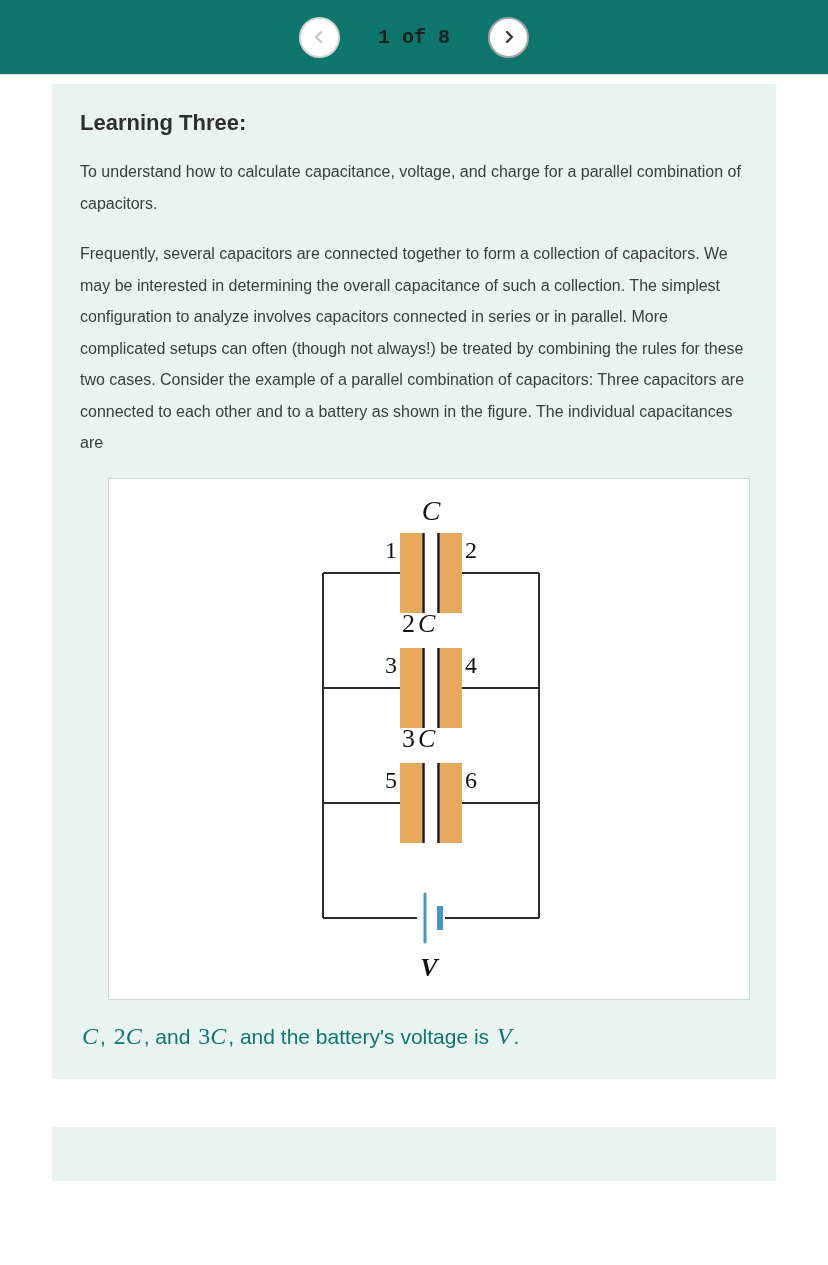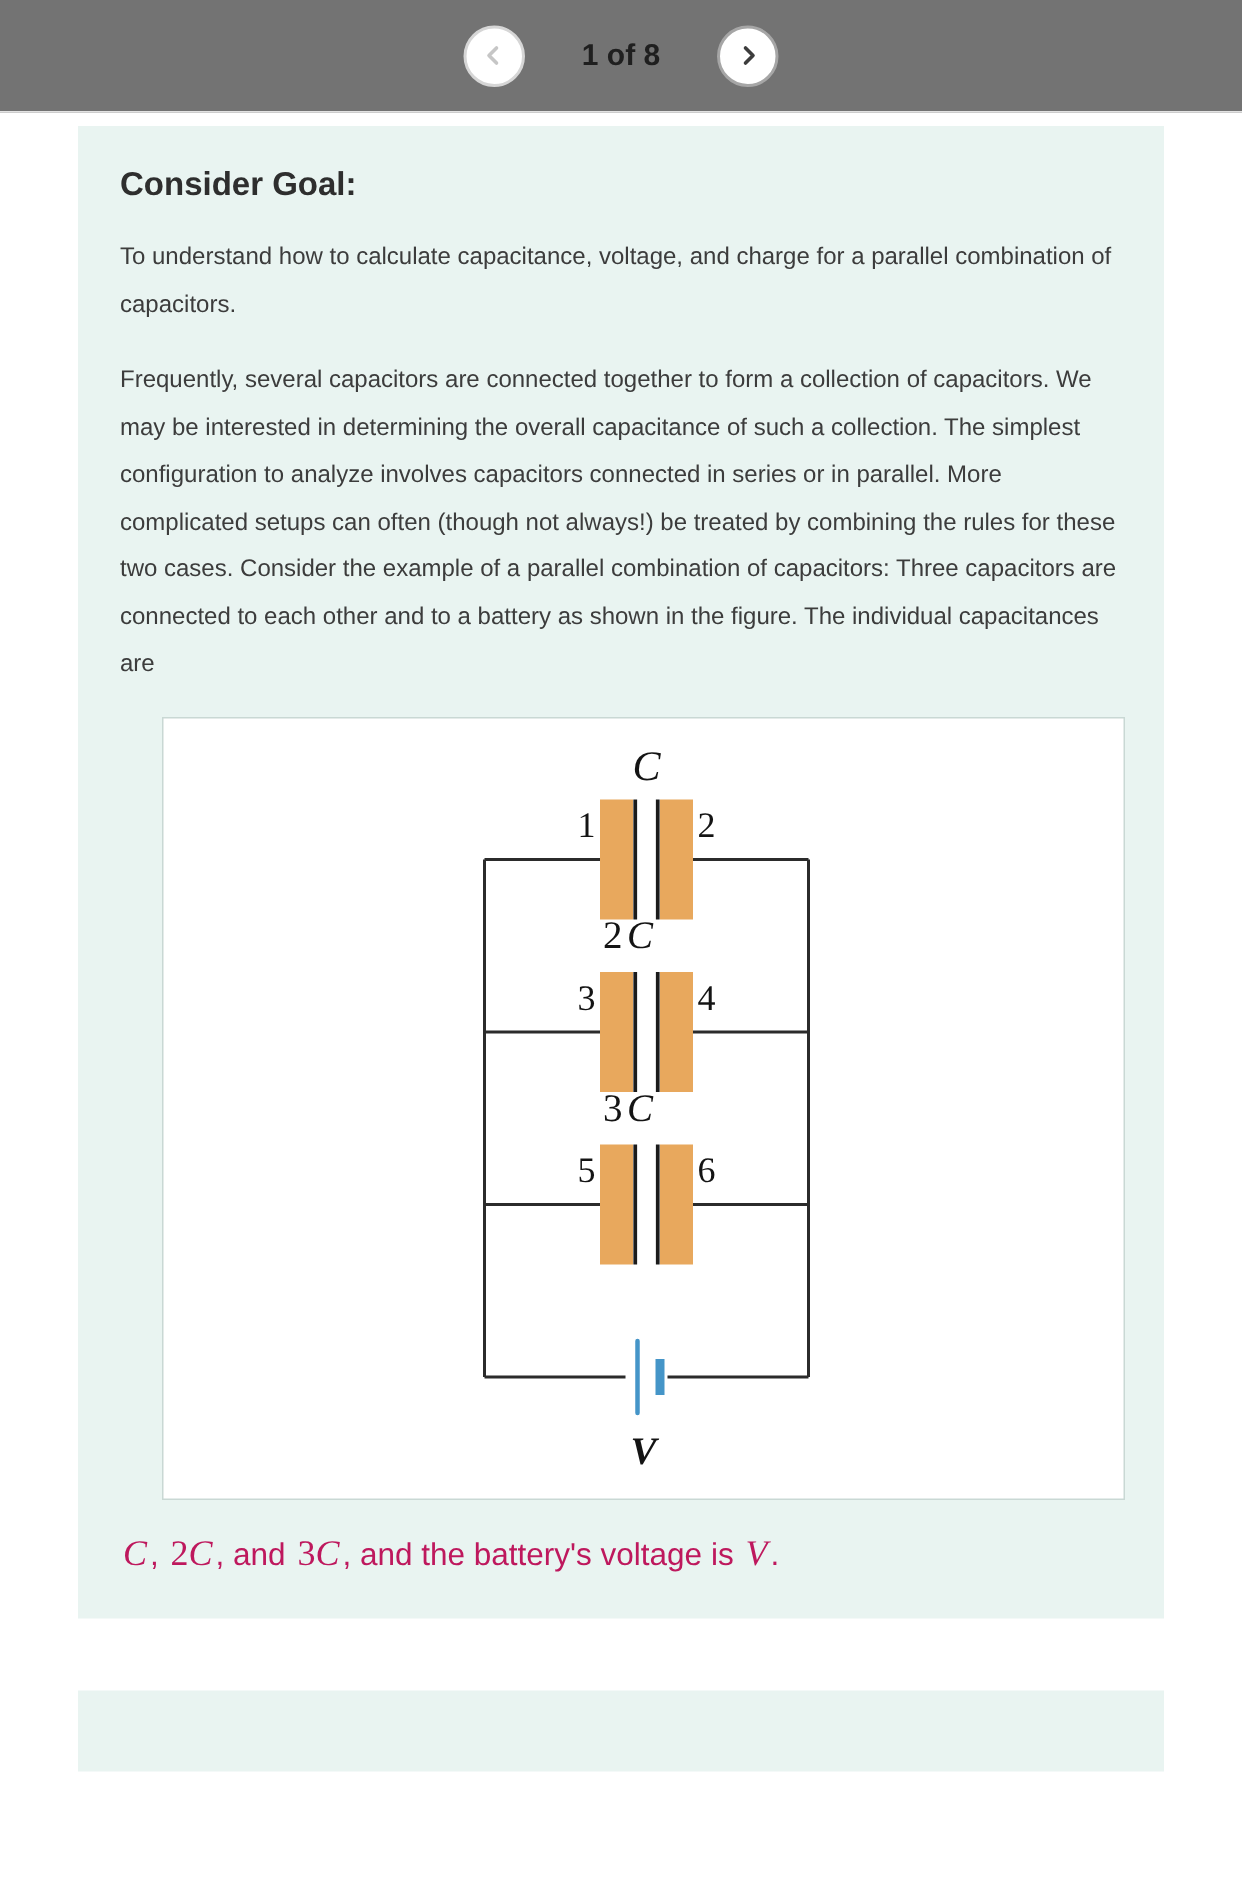--- a/index.html
+++ b/index.html
@@ -16,21 +16,22 @@
   }
 
   
   .pager {
     height: 74px;
     display: flex;
     align-items: center;
     justify-content: center;
     gap: 38px;
     border-bottom: 1px solid #e2e2e2;
-    background: #737373;
+    background: #0f766e;
+    font-family: Liberation Mono, monospace;
   }
   .pager-btn {
     width: 41px;
     height: 41px;
     border-radius: 50%;
     background: #ffffff;
     display: flex;
     align-items: center;
     justify-content: center;
     box-sizing: border-box;
@@ -97,21 +98,21 @@
     font-family: "Liberation Serif", serif;
     fill: #141414;
   }
   .it { font-style: italic; }
   .bd { font-weight: bold; }
 
   
   .closing {
     font-size: 21px;
     line-height: 32px;
-    color: #be185d;
+    color: #0f766e;
     margin: 0;
     padding-top: 4px;
   }
   .mi {
     font-family: "Liberation Serif", serif;
     font-style: italic;
     font-size: 24px;
     padding: 0 2px;
   }
   .mn {
@@ -139,21 +140,21 @@
   </button>
   <span class="page-label">1 of 8</span>
   <button class="pager-btn next">
     <svg class="chev dark" width="20" height="20" viewBox="0 0 20 20">
       <polyline points="8,5 13,10 8,15"></polyline>
     </svg>
   </button>
 </div>
 
 <div class="panel">
-  <h2 class="heading">Consider Goal:</h2>
+  <h2 class="heading">Learning Three:</h2>
   <p class="para">To understand how to calculate capacitance, voltage, and charge for a parallel combination of capacitors.</p>
   <p class="para">Frequently, several capacitors are connected together to form a collection of capacitors. We may be interested in determining the overall capacitance of such a collection. The simplest configuration to analyze involves capacitors connected in series or in parallel. More complicated setups can often (though not always!) be treated by combining the rules for these two cases. Consider the example of a parallel combination of capacitors: Three capacitors are connected to each other and to a battery as shown in the figure. The individual capacitances are</p>
 
   <div class="fig">
     <svg width="640" height="520" viewBox="0 0 640 520">
 
       <g>
         <line class="wire" x1="214" y1="94" x2="430" y2="94"></line>
         <line class="wire" x1="214" y1="209" x2="430" y2="209"></line>
         <line class="wire" x1="214" y1="324" x2="430" y2="324"></line>

